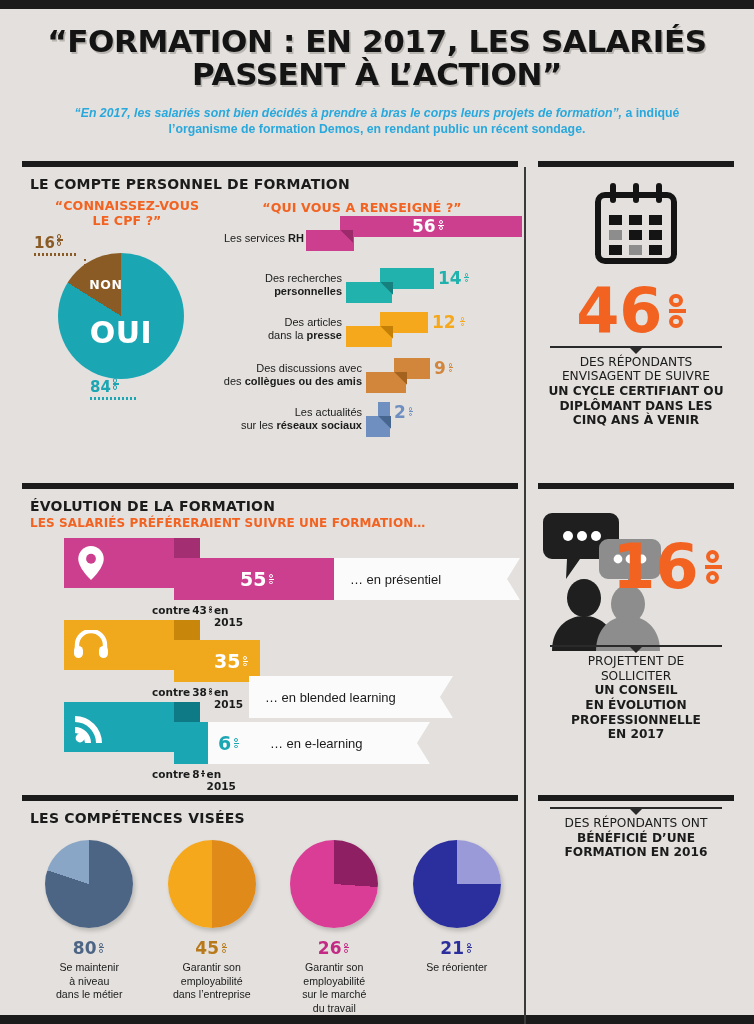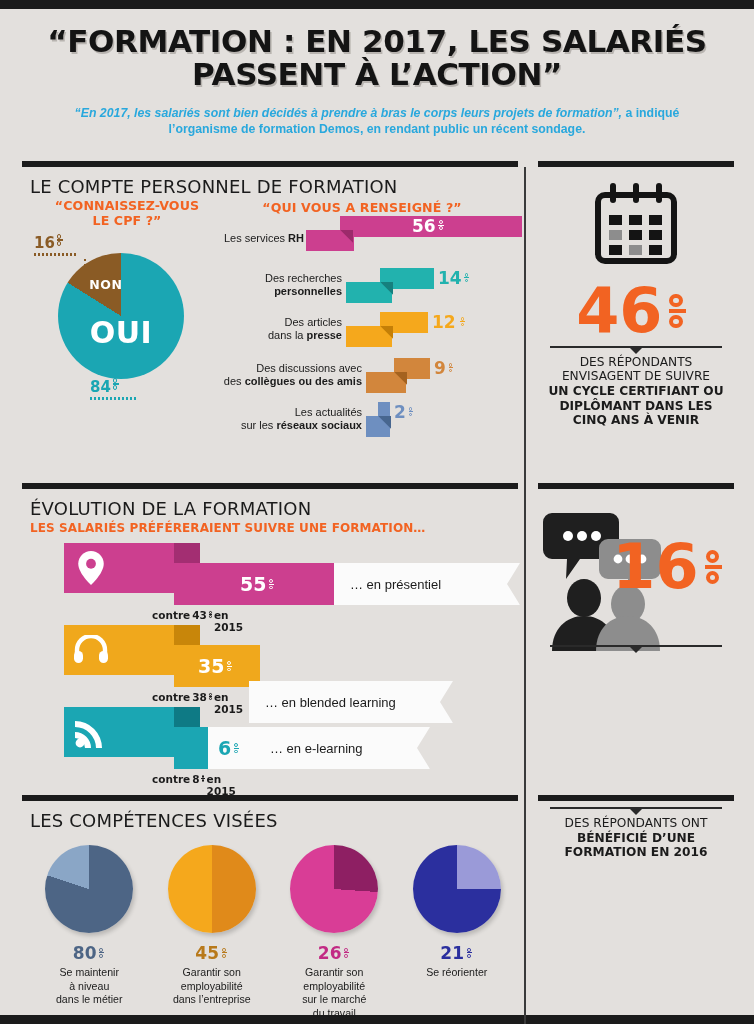--- a/index.html
+++ b/index.html
@@ -33,21 +33,21 @@
   
   .grid{ position:absolute; top:152px; left:0; width:754px; height:872px; }
   .colL{ position:absolute; left:22px;  top:0; width:496px; height:872px; }
   .colR{ position:absolute; left:538px; top:0; width:196px; height:872px; }
   .vdiv{ position:absolute; left:524px; top:6px; width:2px; height:860px; background:#3a3a3a; }
 
   .rule{ height:6px; background:#1b1b1b; }
   .sec{ position:absolute; left:0; width:100%; }
   .sec-title{
     font-family:"DejaVu Sans", sans-serif;
-    font-weight:400; font-size:18px; letter-spacing:.2px;
+    font-weight:700; font-size:14px; letter-spacing:.2px;
     color:#1b1b1b; margin:9px 0 2px 8px;
   }
   .sec-sub{
     font-family:"DejaVu Sans", sans-serif;
     font-weight:700; font-size:12px; letter-spacing:.1px;
     color:#f26322; margin:2px 0 0 8px;
   }
 
   
   .pc{ display:inline-block; position:relative; width:.52em; height:1em;
@@ -364,21 +364,21 @@
           <div class="evrow" style="left:0; top:82px;">
             <div class="icobox" style="left:42px; top:0; background:#f0a81c;">
               <svg width="34" height="28" viewBox="0 0 34 28" style="position:absolute;left:10px;top:10px;">
                 <path d="M3 20v-5a14 14 0 0 1 28 0v5" fill="none" stroke="#fff" stroke-width="4.4"></path>
                 <rect x="0" y="16" width="9" height="12" rx="4.5" fill="#fff"></rect>
                 <rect x="25" y="16" width="9" height="12" rx="4.5" fill="#fff"></rect>
               </svg>
             </div>
             <div class="evdrop" style="left:152px; top:0; height:62px; background:#c8860a;"></div>
             <div class="evbar" style="left:152px; top:20px; width:86px; background:#f0a81c;"></div>
-            <div class="evval" style="left:176px; top:20px;">
+            <div class="evval" style="left:192px; top:20px;">
               <span style="display:inline-flex;align-items:baseline;gap:3px;">
                 <span>35</span>
                 <span class="pc" style="font-size:13px;">
                     <i class="t"></i>
                     <u></u>
                     <i class="b"></i>
                   </span>
               </span>
             </div>
             <div class="evtag" style="left:227px; top:20px; width:204px;margin-top:36px;">… en blended learning</div>
@@ -581,20 +581,28 @@
             <div class="bignum" style="position:absolute;right:2px;top:36px;">
               <span>16</span>
               <span class="pc">
                   <i class="t"></i>
                   <u></u>
                   <i class="b"></i>
                 </span>
             </div>
           </div>
           <div class="hr" style="margin-top:-6px;"></div>
+          <div class="stxt">
+            <span>PROJETTENT DE</span><br>
+            <span>SOLLICITER</span><br>
+            <span class="b">UN CONSEIL</span><br>
+            <span class="b">EN ÉVOLUTION</span><br>
+            <span class="b">PROFESSIONNELLE</span><br>
+            <span class="b">EN 2017</span>
+          </div>
         </div>
       </div>
 
       <div class="sec" style="top:634px;">
         <div class="rule"></div>
         <div class="stat" style="position:relative; margin-top:8px;">
           <div class="hr" style="margin-top:-2px;"></div>
           <div class="stxt">
             <span>DES RÉPONDANTS ONT</span><br>
             <span class="b">BÉNÉFICIÉ D’UNE</span><br>

